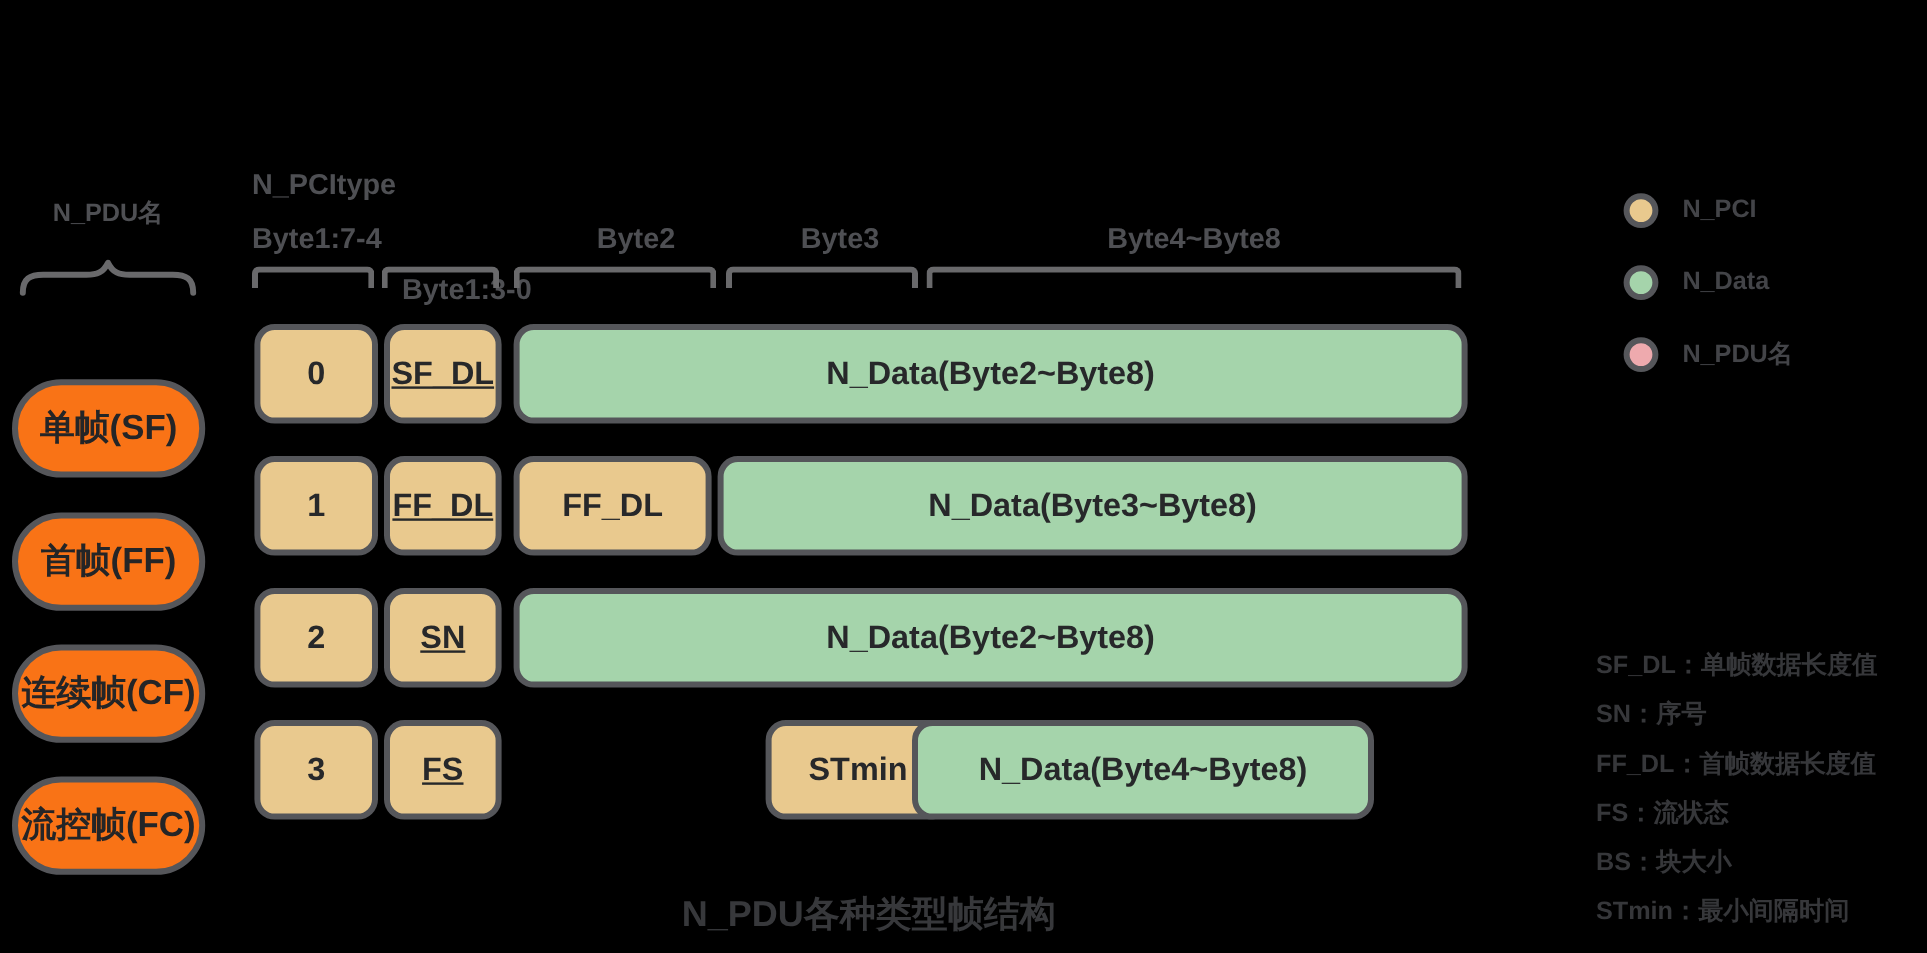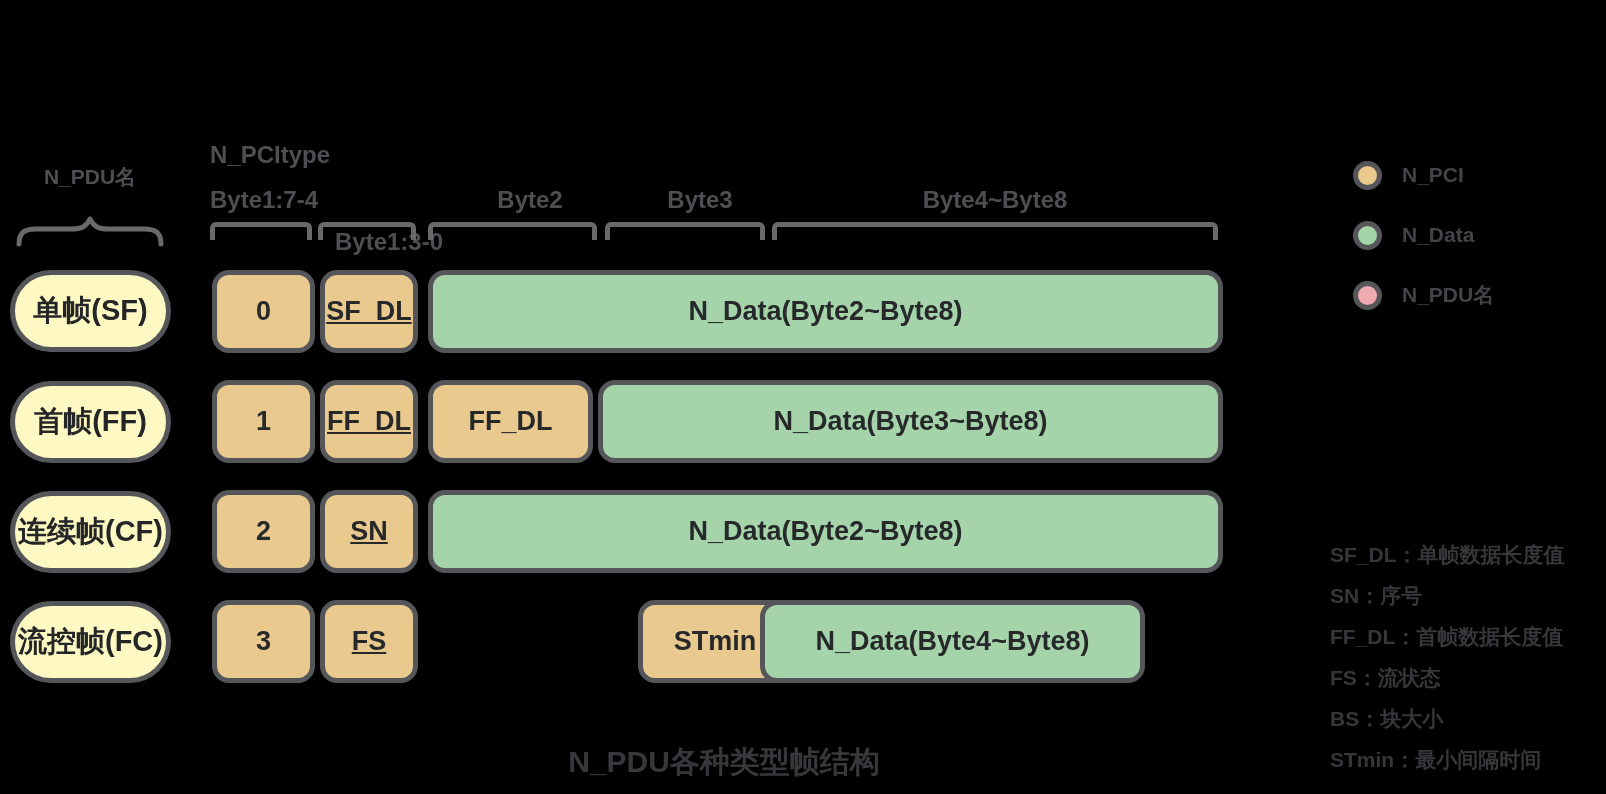--- a/index.html
+++ b/index.html
@@ -24,23 +24,23 @@
   .bk0 { left:210px; width:102px; }
   .bk1 { left:318px; width:98px; }
   .bk2 { left:428px; width:169px; }
   .bk3 { left:605px; width:160px; }
   .bk4 { left:772px; width:446px; }
   
   .brace { position:absolute; left:16px; top:215px; }
   
   .pill {
     position:absolute; left:10px; width:161px; height:82px; box-sizing:border-box;
-    background:#fef9c3; border:5px solid #55565a; border-radius:42px;
+    background:#f97316; border:5px solid #55565a; border-radius:42px;
     display:flex; align-items:center; justify-content:center;
-    font-size:29px; color:#242527; white-space:nowrap;
+    font-size:29px; color:#242527; white-space:nowrap;margin-top:46px;
   }
   
   .box {
     position:absolute; height:83px; box-sizing:border-box;
     border:5px solid #55565a; border-radius:17px;
     display:flex; align-items:center; justify-content:center;
     font-size:27px; color:#27282a; white-space:nowrap;
   }
   .pci   { background:#e9c98e; }
   .ndata { background:#a5d4ab; }

